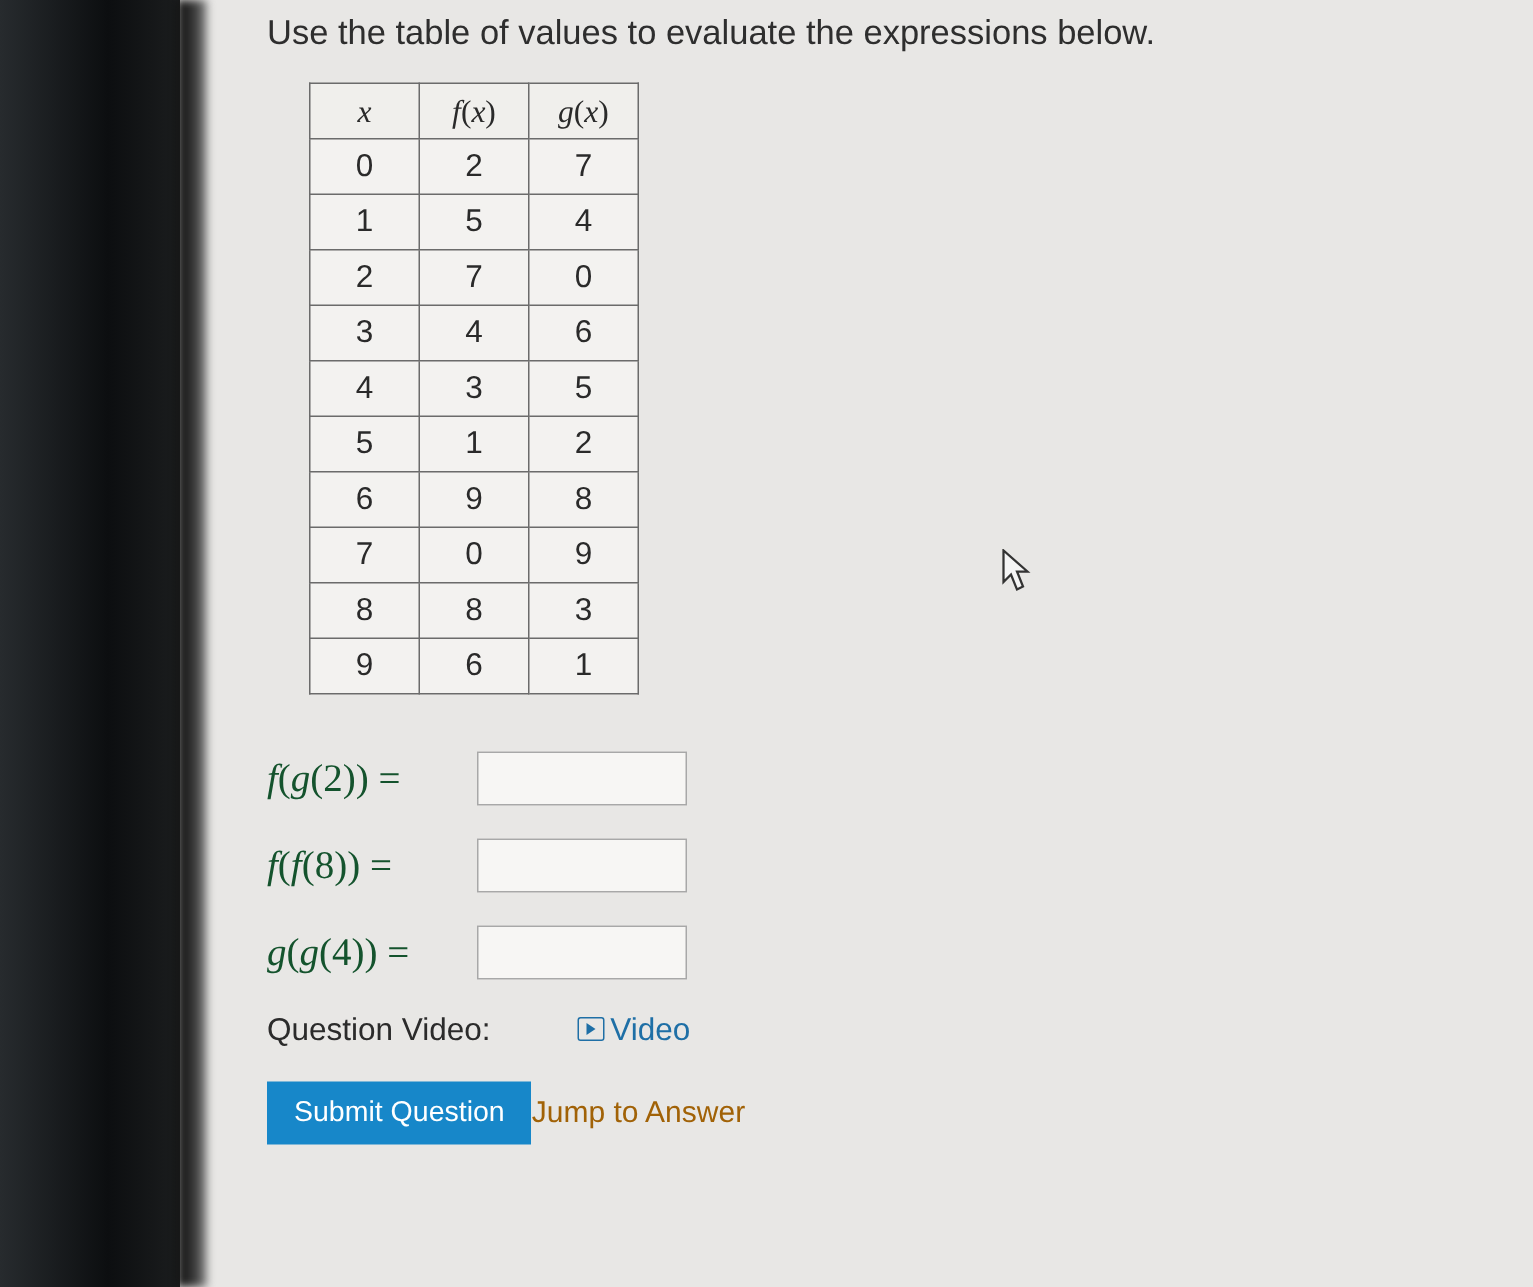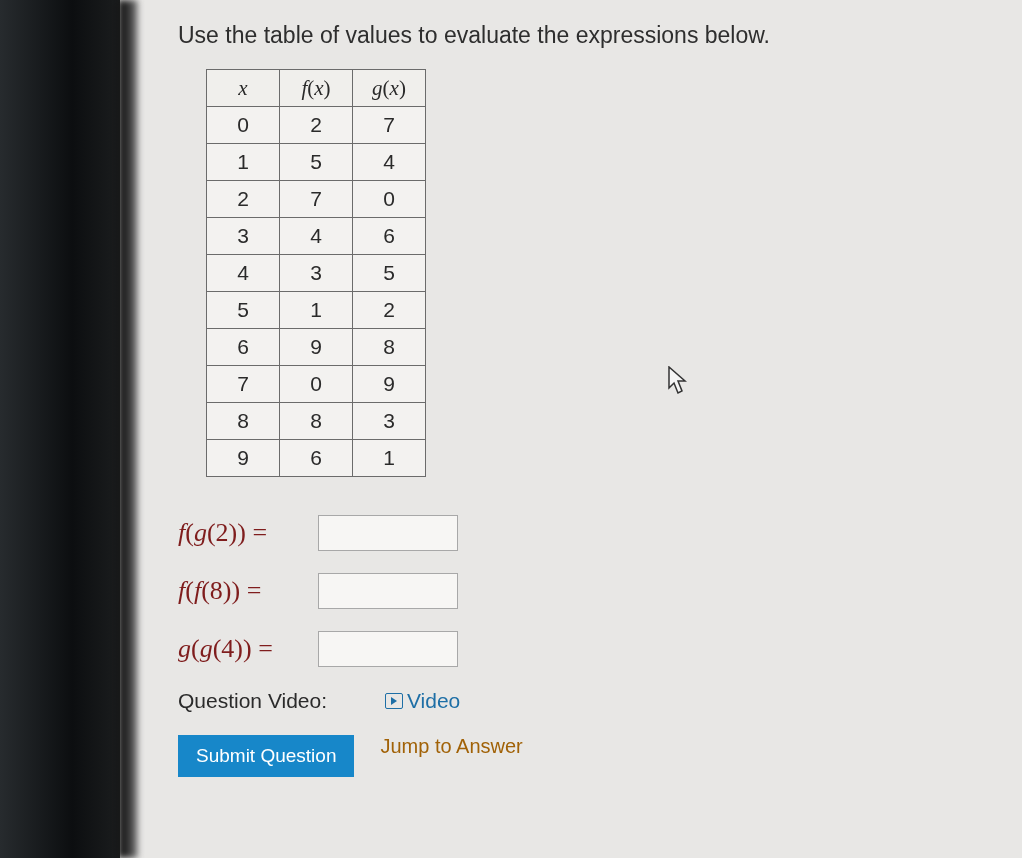--- a/index.html
+++ b/index.html
@@ -25,21 +25,21 @@
     left: 118px;
     top: 0;
     width: 20px;
     height: 858px;
     background: linear-gradient(90deg, #0a0a0a 0%, #3b3b3b 60%, #8c8c8c 100%);
     filter: blur(3px);
   }
   .content {
     position: absolute;
     left: 178px;
-    top: 22px;
+    top: 8px;
     width: 820px;
   }
   .prompt {
     font-size: 23px;
     color: #2e2e2e;
     margin-bottom: 20px;
   }
   table.values {
     border-collapse: collapse;
     margin-left: 28px;
@@ -65,21 +65,21 @@
   }
   .expr-row {
     display: flex;
     align-items: center;
     margin: 14px 0 22px 0;
   }
   .expr-label {
     font-family: "Times New Roman", serif;
     font-style: italic;
     font-size: 26px;
-    color: #7f1d1d;
+    color: #14532d;
     width: 140px;
     text-align: left;
   }
   .expr-label .n { font-style: normal; }
   .answer-input {
     width: 140px;
     height: 36px;
     border: 1px solid #a8a8a8;
     background: #f7f6f4;
     font-size: 20px;
@@ -114,22 +114,21 @@
     top: 3px;
     width: 0;
     height: 0;
     border-left: 6px solid #1e6fa6;
     border-top: 4px solid transparent;
     border-bottom: 4px solid transparent;
   }
   .actions {
     margin-top: 22px;
     display: flex;
-    align-items: flex-start;
-    gap: 26px;
+    align-items: center;
   }
   .submit-btn {
     background: #1787c9;
     color: #fff;
     border: none;
     padding: 10px 18px;
     font-size: 19px;
     cursor: pointer;
   }
   .jump-link {

